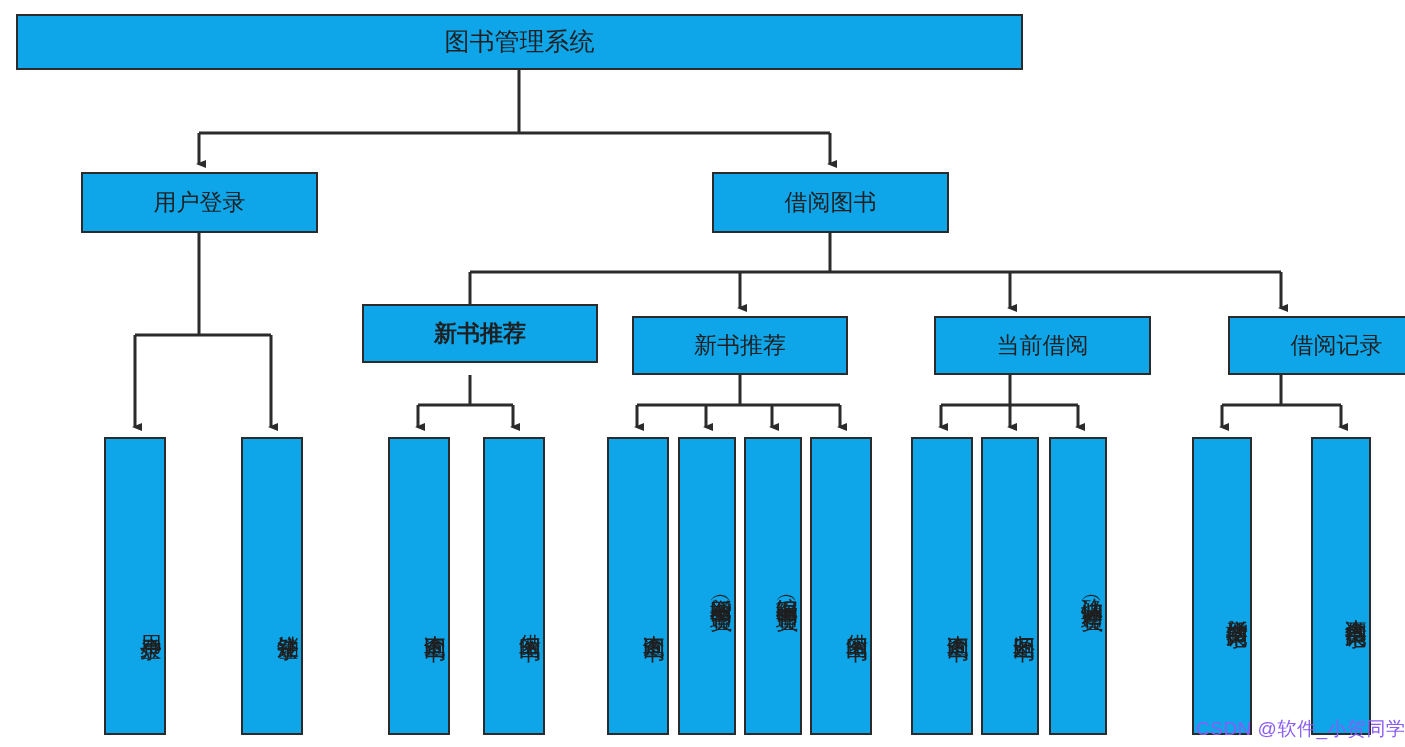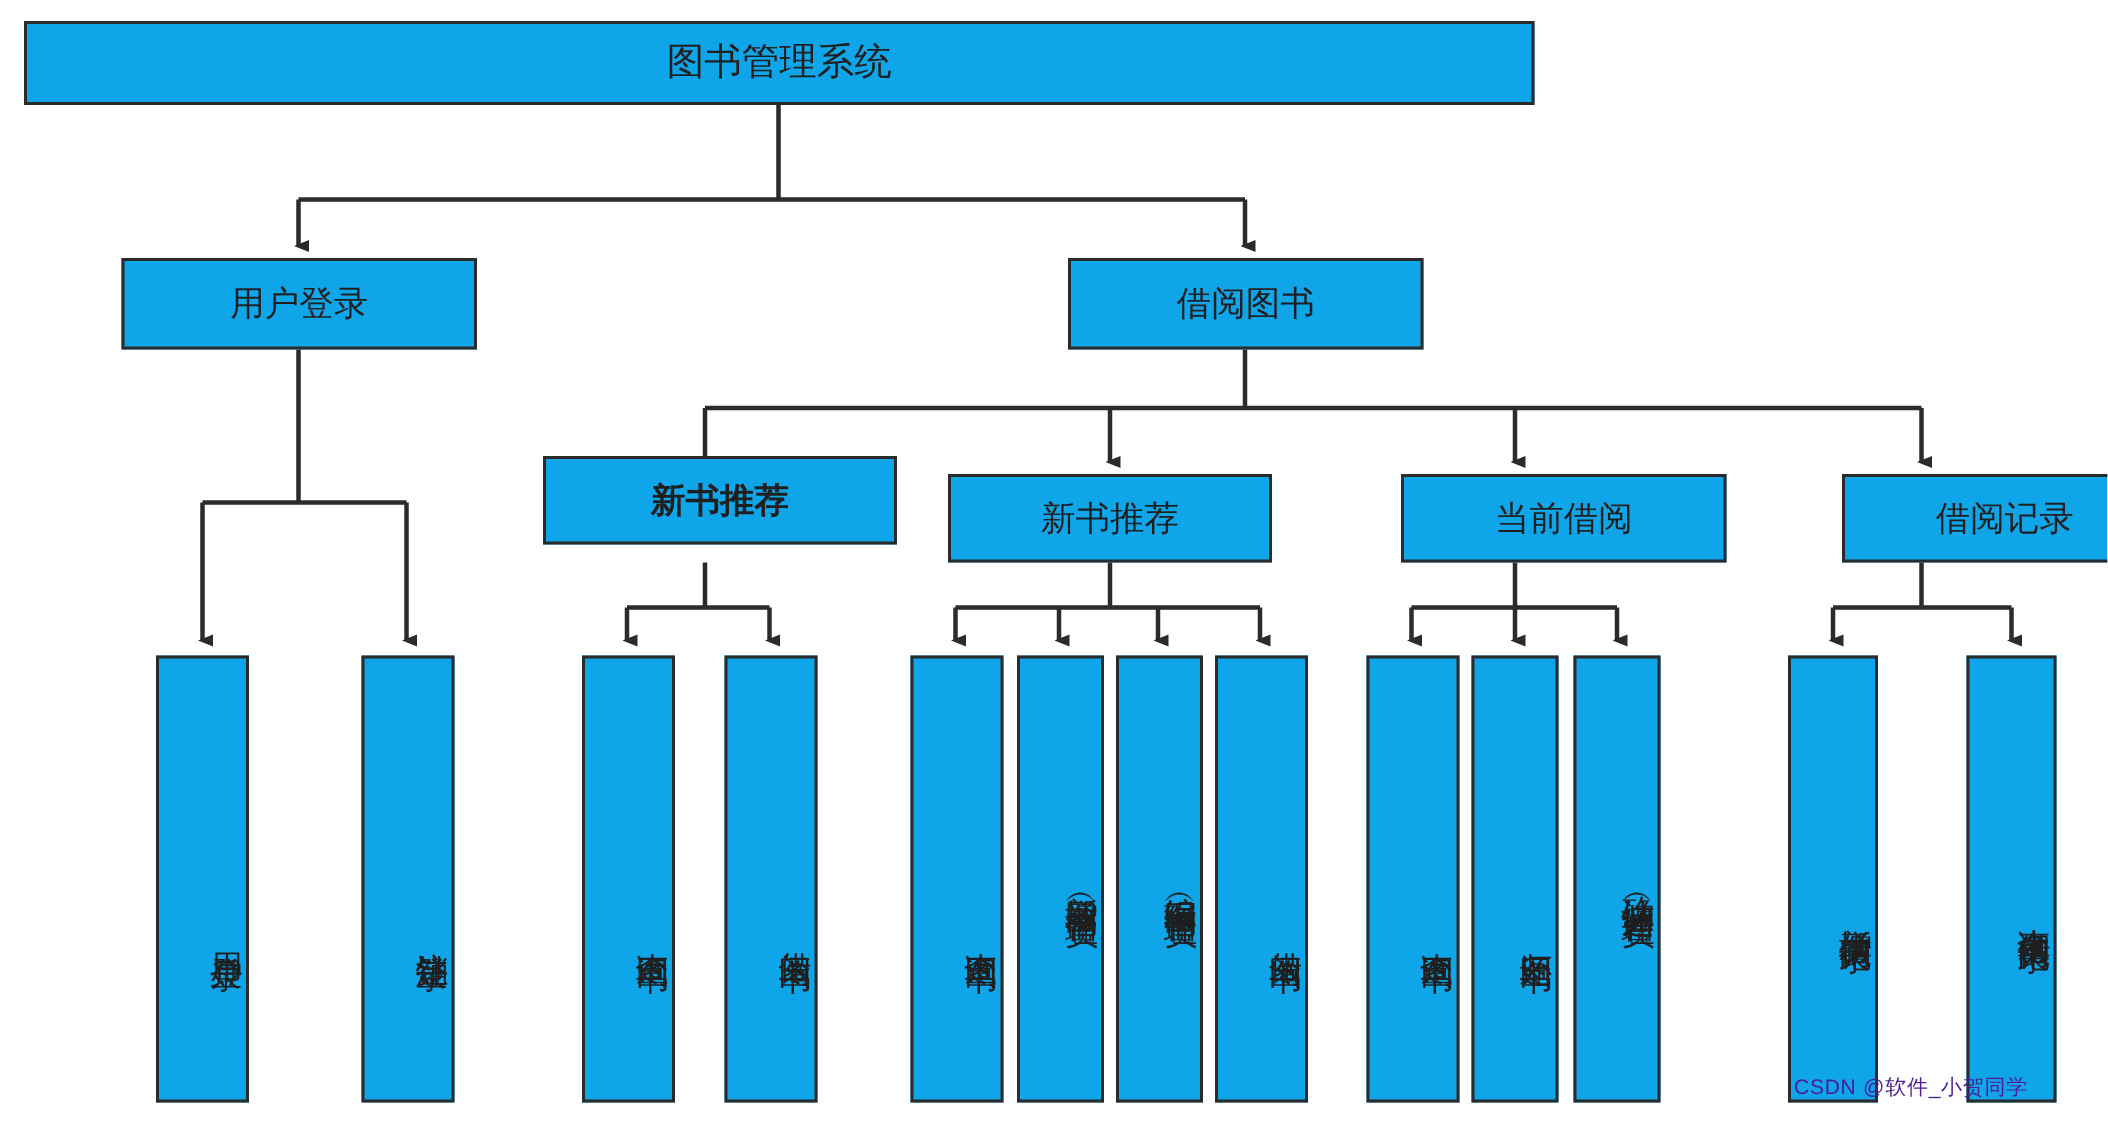--- a/index.html
+++ b/index.html
@@ -59,22 +59,22 @@
   }
   .node.leaf.tall {
     align-items: flex-start;
   }
   .leaf-text {
     display: block;
     white-space: nowrap;
   }
   .watermark {
     position: absolute;
-    font-size: 14px;
-    color: #4c1d95;
+    font-size: 19px;
+    color: #8b5cf6;
     white-space: nowrap;
     letter-spacing: 0.5px;
   }
 </style>
 </head>
 <body>
 
 <div id="diagram">
 
   <svg id="edges" viewBox="0 0 1405 747" width="1405" height="747">

